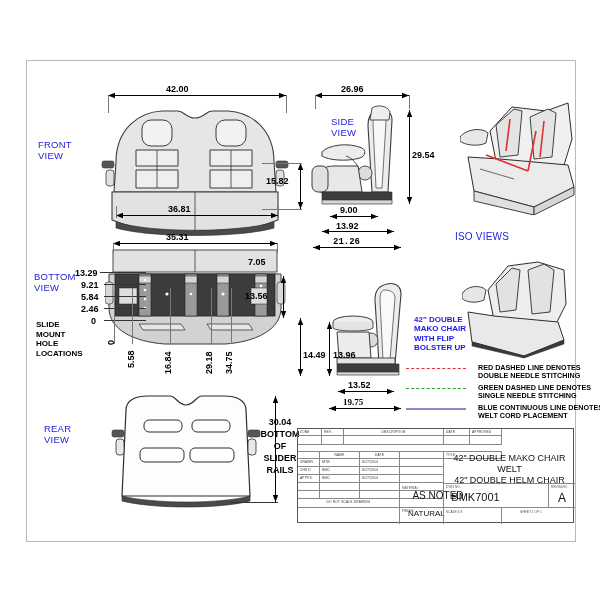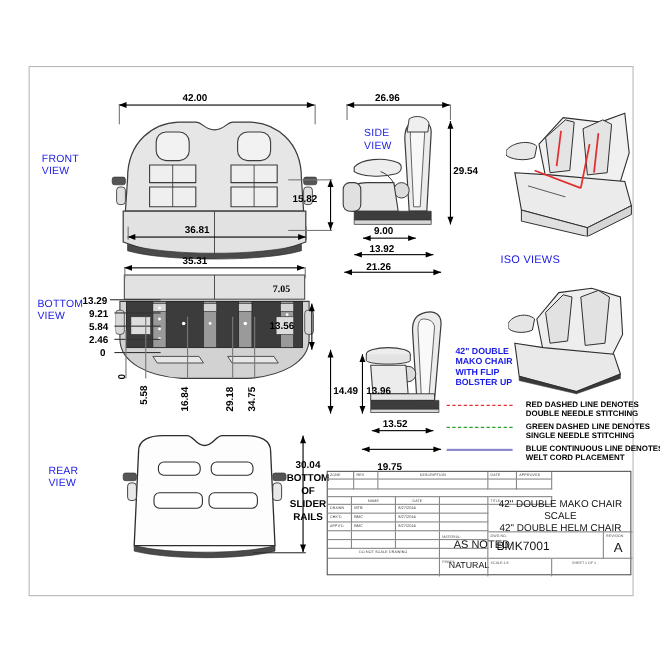--- a/index.html
+++ b/index.html
@@ -139,21 +139,21 @@
     <path d="M2 4.5 L9 1.8 L9 7.2 Z" fill="#000"></path>
       <path d="M74 4.5 L67 1.8 L67 7.2 Z" fill="#000"></path>
   </svg>
   <div class="dim" style="left:336px;top:221px;">13.92</div>
 
   <div class="exth" style="left:313px;top:247px;width:88px;background:#000;"></div>
   <svg width="92" height="9" style="position:absolute;left:311px;top:243px;">
     <path d="M2 4.5 L9 1.8 L9 7.2 Z" fill="#000"></path>
       <path d="M90 4.5 L83 1.8 L83 7.2 Z" fill="#000"></path>
   </svg>
-  <div class="dim" style="left:333px;top:237px;">21.26</div>
+  <div class="dim" style="left:333px;top:237px;font-family:Liberation Mono, monospace;">21.26</div>
 
   <svg width="130" height="120" style="position:absolute;left:460px;top:95px;">
     <path d="M30 36 L52 12 L86 16 L108 8 L112 44 L104 70 L36 66 Z" fill="#f0f0f0" stroke="#2e2e2e" stroke-width="1"></path>
     <path d="M36 30 L54 14 L62 16 L58 60 L40 62 Z" fill="#e4e4e4" stroke="#2e2e2e" stroke-width="0.9"></path>
     <path d="M70 22 L88 14 L96 18 L92 62 L74 64 Z" fill="#e4e4e4" stroke="#2e2e2e" stroke-width="0.9"></path>
     <path d="M8 62 L40 64 L108 70 L114 92 L74 112 L14 96 Z" fill="#ebebeb" stroke="#2e2e2e" stroke-width="1"></path>
     <path d="M14 96 L74 112 L74 120 L14 106 Z" fill="#e0e0e0" stroke="#2e2e2e" stroke-width="0.9"></path>
     <path d="M74 112 L114 92 L114 100 L74 120 Z" fill="#d6d6d6" stroke="#2e2e2e" stroke-width="0.9"></path>
     <path d="M0 42 C6 34 22 32 28 38 L26 48 C18 52 4 50 0 46 Z" fill="#e8e8e8" stroke="#2e2e2e" stroke-width="0.9"></path>
     <line x1="50" y1="24" x2="46" y2="56" stroke="#e03030" stroke-width="1.6"></line>
@@ -219,40 +219,46 @@
 
   <div class="exth" style="left:113px;top:243px;width:164px;background:#000;"></div>
   <svg width="168" height="9" style="position:absolute;left:111px;top:239px;">
     <path d="M2 4.5 L9 1.8 L9 7.2 Z" fill="#000"></path>
       <path d="M166 4.5 L159 1.8 L159 7.2 Z" fill="#000"></path>
   </svg>
   <div class="dim" style="left:166px;top:232px;">35.31</div>
   <div class="ext" style="left:113px;top:243px;height:10px;"></div>
   <div class="ext" style="left:277px;top:243px;height:10px;"></div>
 
-  <div class="dim" style="left:248px;top:257px;font-family:Liberation Serif, serif;">7.05</div>
+  <div class="dim" style="left:248px;top:257px;">7.05</div>
 
   <div class="dline vline" style="left:283px;top:276px;height:42px;"></div>
   <svg width="9" height="46" style="position:absolute;left:279px;top:274px;">
     <path d="M4.5 2 L1.8 9 L7.2 9 Z" fill="#000"></path>
       <path d="M4.5 44 L1.8 37 L7.2 37 Z" fill="#000"></path>
   </svg>
   <div class="dim" style="left:245px;top:291px;">13.56</div>
 
   <div class="dim" style="left:75px;top:268px;">13.29</div>
   <div class="dim" style="left:81px;top:280px;">9.21</div>
   <div class="dim" style="left:81px;top:292px;">5.84</div>
   <div class="dim" style="left:81px;top:304px;">2.46</div>
   <div class="dim" style="left:91px;top:316px;">0</div>
   <div class="exth" style="left:100px;top:272px;width:46px;background:#333;"></div>
   <div class="exth" style="left:104px;top:284px;width:42px;background:#333;"></div>
   <div class="exth" style="left:104px;top:296px;width:42px;background:#333;"></div>
   <div class="exth" style="left:104px;top:308px;width:42px;background:#333;"></div>
   <div class="exth" style="left:104px;top:320px;width:42px;background:#333;"></div>
 
+  <div class="note" style="left:36px;top:320px;font-size:8px;line-height:9.6px;">
+    <span>SLIDE</span><br>
+    <span>MOUNT</span><br>
+    <span>HOLE</span><br>
+    <span>LOCATIONS</span>
+  </div>
 
   <div class="dim" style="left:106px;top:345px;width:10px;transform:rotate(-90deg);transform-origin:left top;">0</div>
   <div class="dim" style="left:126px;top:368px;width:26px;transform:rotate(-90deg);transform-origin:left top;">5.58</div>
   <div class="dim" style="left:163px;top:374px;width:30px;transform:rotate(-90deg);transform-origin:left top;">16.84</div>
   <div class="dim" style="left:204px;top:374px;width:30px;transform:rotate(-90deg);transform-origin:left top;">29.18</div>
   <div class="dim" style="left:224px;top:374px;width:30px;transform:rotate(-90deg);transform-origin:left top;">34.75</div>
   <div class="ext" style="left:114px;top:300px;height:44px;"></div>
   <div class="ext" style="left:132px;top:288px;height:56px;"></div>
   <div class="ext" style="left:170px;top:288px;height:56px;"></div>
   <div class="ext" style="left:211px;top:288px;height:56px;"></div>
@@ -290,21 +296,21 @@
     <path d="M2 4.5 L9 1.8 L9 7.2 Z" fill="#000"></path>
       <path d="M58 4.5 L51 1.8 L51 7.2 Z" fill="#000"></path>
   </svg>
   <div class="dim" style="left:348px;top:380px;">13.52</div>
 
   <div class="exth" style="left:329px;top:408px;width:72px;background:#000;"></div>
   <svg width="76" height="9" style="position:absolute;left:327px;top:404px;">
     <path d="M2 4.5 L9 1.8 L9 7.2 Z" fill="#000"></path>
       <path d="M74 4.5 L67 1.8 L67 7.2 Z" fill="#000"></path>
   </svg>
-  <div class="dim" style="left:343px;top:419px;">19.75</div>
+  <div class="dim" style="left:343px;top:397px;font-family:Liberation Serif, serif;">19.75</div>
 
   <div class="bluenote" style="left:414px;top:315px;">
     <span>42" DOUBLE</span><br>
     <span>MAKO CHAIR</span><br>
     <span>WITH FLIP</span><br>
     <span>BOLSTER UP</span>
   </div>
 
   <div style="position:absolute;left:406px;top:364px;width:190px;">
     <div style="position:absolute;left:0;top:4px;width:60px;border-top:1px dashed #e03030;"></div>
@@ -404,21 +410,21 @@
     <div class="tbcell" style="left:102px;top:54px;width:0;height:0;border:0;"></div>
     <div class="tiny" style="left:104px;top:57px;">MATERIAL:</div>
     <div class="bigval" style="left:102px;top:61px;width:76px;">AS NOTED</div>
     <div class="tiny" style="left:104px;top:80px;">FINISH:</div>
     <div class="bigval" style="left:110px;top:80px;width:60px;font-size:8px;text-align:left;">NATURAL</div>
 
 
     <div class="tiny" style="left:148px;top:24px;">TITLE:</div>
     <div class="tbtitle" style="left:146px;top:24px;width:131px;">
       <span>42" DOUBLE MAKO CHAIR</span><br>
-      <span>SCALE</span><br>
+      <span>WELT</span><br>
       <span>42" DOUBLE HELM CHAIR</span>
     </div>
 
     <div class="tbcell" style="left:146px;top:54px;width:105px;height:25px;border-top:1px solid #888;"></div>
     <div class="tbcell" style="left:251px;top:54px;width:26px;height:25px;border-top:1px solid #888;border-right:0;"></div>
     <div class="tiny" style="left:148px;top:56px;">DWG NO.</div>
     <div class="bigval" style="left:130px;top:62px;width:95px;font-size:11px;">BMK7001</div>
     <div class="tiny" style="left:253px;top:56px;">REVISION</div>
     <div class="revA" style="left:251px;top:62px;width:26px;">A</div>
 

